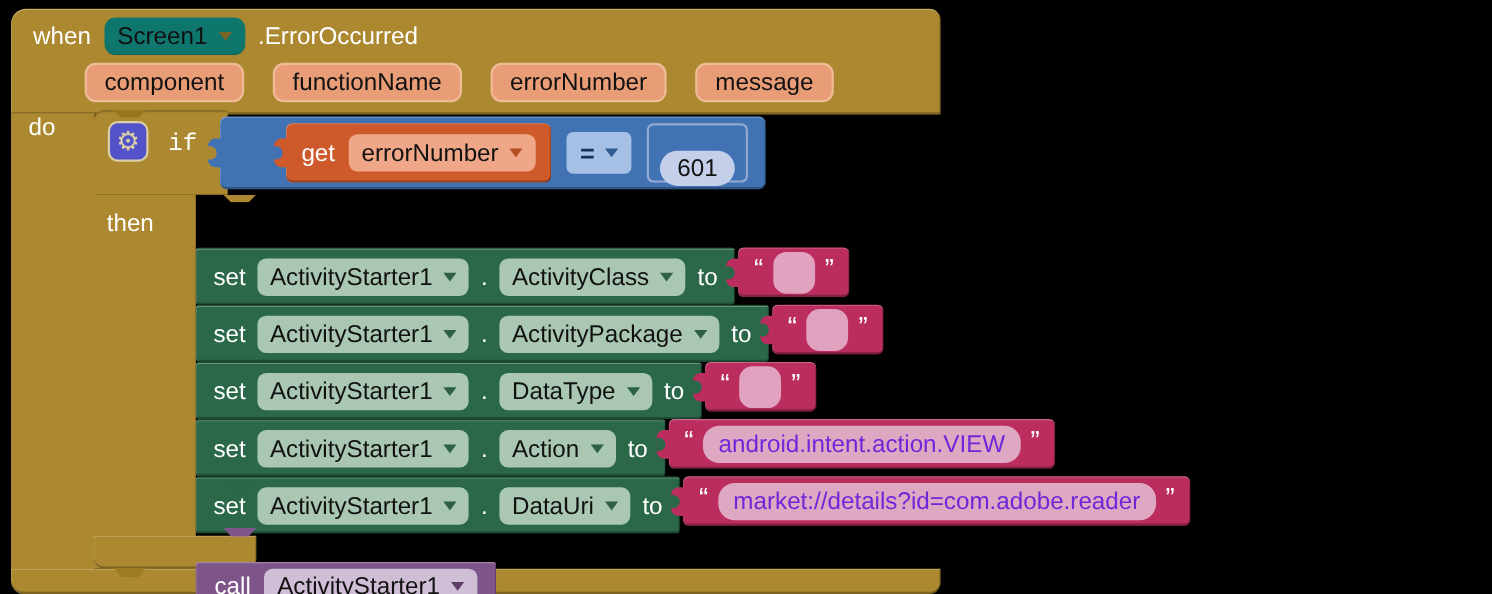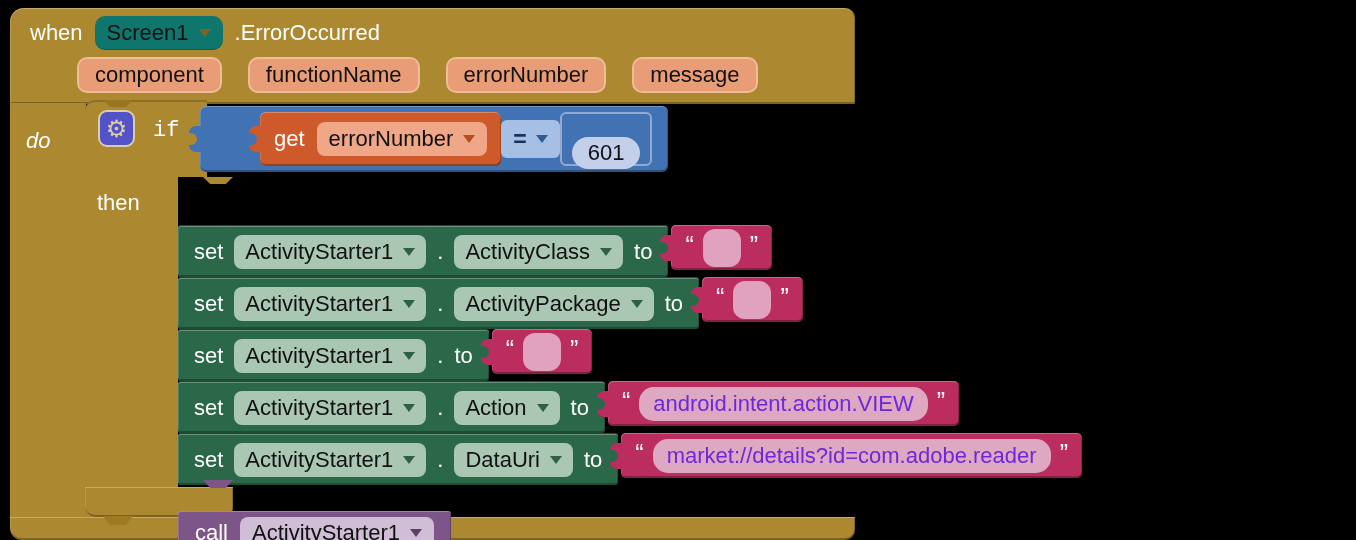--- a/index.html
+++ b/index.html
@@ -19,33 +19,33 @@
   #if-bottom{left:85px;top:487px;width:148px;height:30px;border-radius:0 0 8px 10px;}
   
   #hline{left:30px;top:16px;display:flex;align-items:center;gap:12px;color:#fff;font-size:22px;}
   .chip-khaki{background:#0f766e;border-radius:10px;padding:4px 12px;color:#111;font-size:22px;
               display:flex;align-items:center;gap:10px;box-shadow:inset 0 -1px 0 rgba(0,0,0,.2);}
   
   #pline{left:35px;top:57px;display:flex;gap:26px;margin-left:42px;}
   .param-pill{background:#E89D77;border:2px solid #F0BB97;border-radius:10px;padding:3px 16px;
               color:#111;font-size:22px;}
   .lbl{color:#fff;font-size:22px;}
-  #do-lbl{left:26px;top:128px;font-style:italic;}
+  #do-lbl{left:26px;top:103px;}
   #if-lbl{left:153px;top:118px;font-family:Liberation Mono, monospace;}
   #then-lbl{left:97px;top:190px;}
   
   #gear{left:98px;top:110px;width:37px;height:37px;background:#5352C9;border:2px solid #D9CEA6;
         border-radius:9px;display:flex;align-items:center;justify-content:center;
         color:#D9CEA6;font-size:24px;line-height:1;box-sizing:border-box;}
   
   .tri{width:0;height:0;border-left:6px solid transparent;border-right:6px solid transparent;
        border-top:8px solid #555;}
   
   #cond{left:200px;top:106px;height:66px;background:#4173B4;border-radius:6px;
-        display:flex;align-items:center;padding:0 16px 0 60px;--socket:#AC8930;}
+        display:flex;align-items:center;gap:14px;padding:0 16px 0 60px;--socket:#AC8930;}
   .ptab::before{content:"";position:absolute;left:-11px;top:50%;margin-top:-13px;width:13px;
         height:26px;background:inherit;border-radius:7px 0 0 7px;}
   .ptab::after{content:"";position:absolute;left:-11px;top:50%;margin-top:-6px;width:8px;
         height:12px;background:var(--socket,#2A6849);border-radius:0 6px 6px 0;}
   #get-block{position:relative;height:54px;background:#CE5A2B;border-radius:6px;display:flex;
         align-items:center;gap:12px;padding:0 14px;--socket:#4173B4;}
   .chip-salmon{background:#EFA788;border-radius:8px;padding:4px 12px;color:#111;font-size:22px;
         display:flex;align-items:center;gap:10px;}
   #eq-chip{background:#A6C0E5;border-radius:6px;height:38px;display:flex;align-items:center;
         gap:9px;padding:0 12px;color:#14325C;font-size:23px;font-weight:bold;}
@@ -172,20 +172,24 @@
   </div>
 
   <div class="row" style="top:281px;">
     <div class="green-block bevel">
       <span class="lbl">set</span>
       <span class="chip-sage">
         <span>ActivityStarter1</span>
         <span class="tri" style="border-top-color:#2E6047;"></span>
       </span>
       <span class="lbl">.</span>
+      <span class="chip-sage">
+        <span>DataType</span>
+        <span class="tri" style="border-top-color:#2E6047;"></span>
+      </span>
       <span class="lbl">to</span>
     </div>
     <div class="value-block bevel ptab">
       <span class="quote">“</span>
       <span class="str-field-empty"></span>
       <span class="quote">”</span>
     </div>
   </div>
 
   <div class="row" style="top:333px;">

